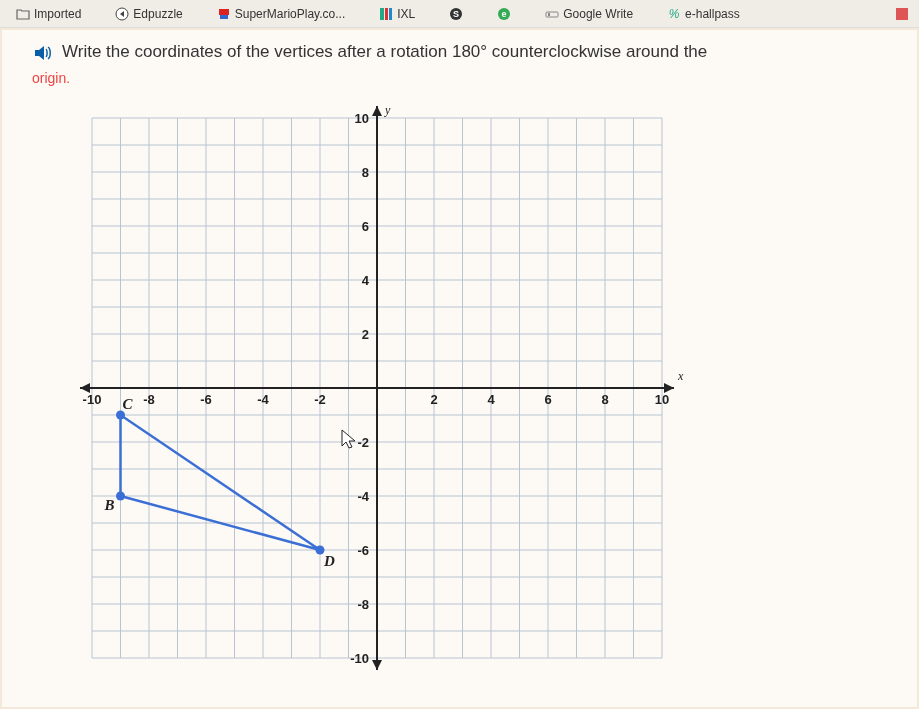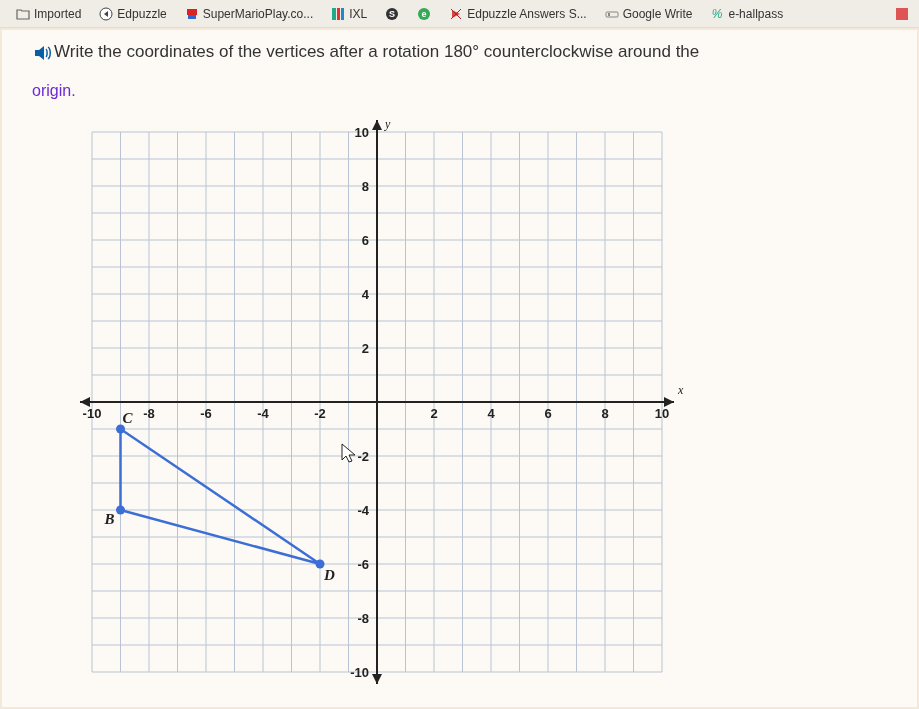--- a/index.html
+++ b/index.html
@@ -6,21 +6,21 @@
   body {
     font-family: Arial, sans-serif;
     background: #f4e8d8;
     width: 919px;
     height: 709px;
     overflow: hidden;
   }
   .bookmark-bar {
     display: flex;
     align-items: center;
-    gap: 6px;
+    gap: 22px;
     padding: 4px 10px;
     background: #f0ece6;
     border-bottom: 1px solid #ddd;
     height: 28px;
     font-size: 12px;
     color: #333;
   }
   .bookmark {
     display: flex;
     align-items: center;
@@ -33,29 +33,30 @@
   .bm-icon { width: 14px; height: 14px; display:flex; align-items:center; justify-content:center; }
   .content {
     padding: 10px 20px 0 30px;
     background: #fdfaf5;
     margin: 2px 2px;
     height: calc(100% - 32px);
   }
   .question-row {
     display: flex;
     align-items: flex-start;
-    margin-bottom: 14px;
+    gap: 8px;
+    margin-bottom: 2px;
   }
   .speaker-icon { margin-top: 2px; color: #0a5ea8; cursor: pointer; }
   .question-text {
     font-size: 17px;
     color: #333;
     line-height: 1.4;
   }
-  .origin-text { font-size: 16px; color:#6d28d9; margin-left: 0px; margin-bottom: 12px; }
+  .origin-text { font-size: 14px; color:#ef4444; margin-left: 0px; margin-bottom: 12px; }
   .graph-wrap {
     position: relative;
     width: 640px;
     height: 590px;
     margin-left: 40px;
   }
   svg.graph { display:block; }
   .axis-label { font: italic 12px Georgia, serif; fill:#222; }
   .tick-label { font: bold 13px Arial; fill:#222; }
   .pt-label { font: bold italic 15px Georgia, serif; fill:#222; }
@@ -114,29 +115,20 @@
         </svg>
     </span>
   </div>
   <div class="bookmark">
     <span class="bm-icon">
       <svg width="14" height="14" viewBox="0 0 14 14">
           <circle cx="7" cy="7" r="6" fill="#3a5"></circle>
           <text x="7" y="10" text-anchor="middle" fill="#fff" font-size="9" font-weight="bold">e</text>
         </svg>
     </span>
-  </div>
-  <div class="bookmark">
-    <span class="bm-icon">
-      <svg width="14" height="14" viewBox="0 0 14 14">
-          <path d="M3 3l8 4-8 4z" fill="#d44"></path>
-          <path d="M2 2l10 10M12 2L2 12" stroke="#a22" stroke-width="1"></path>
-        </svg>
-    </span>
-    <span>Edpuzzle Answers S...</span>
   </div>
   <div class="bookmark">
     <span class="bm-icon">
       <svg width="14" height="14" viewBox="0 0 14 14">
           <rect x="1" y="5" width="12" height="5" rx="1" fill="none" stroke="#888"></rect>
           <rect x="3" y="6" width="2" height="3" fill="#888"></rect>
         </svg>
     </span>
     <span>Google Write</span>
   </div>

